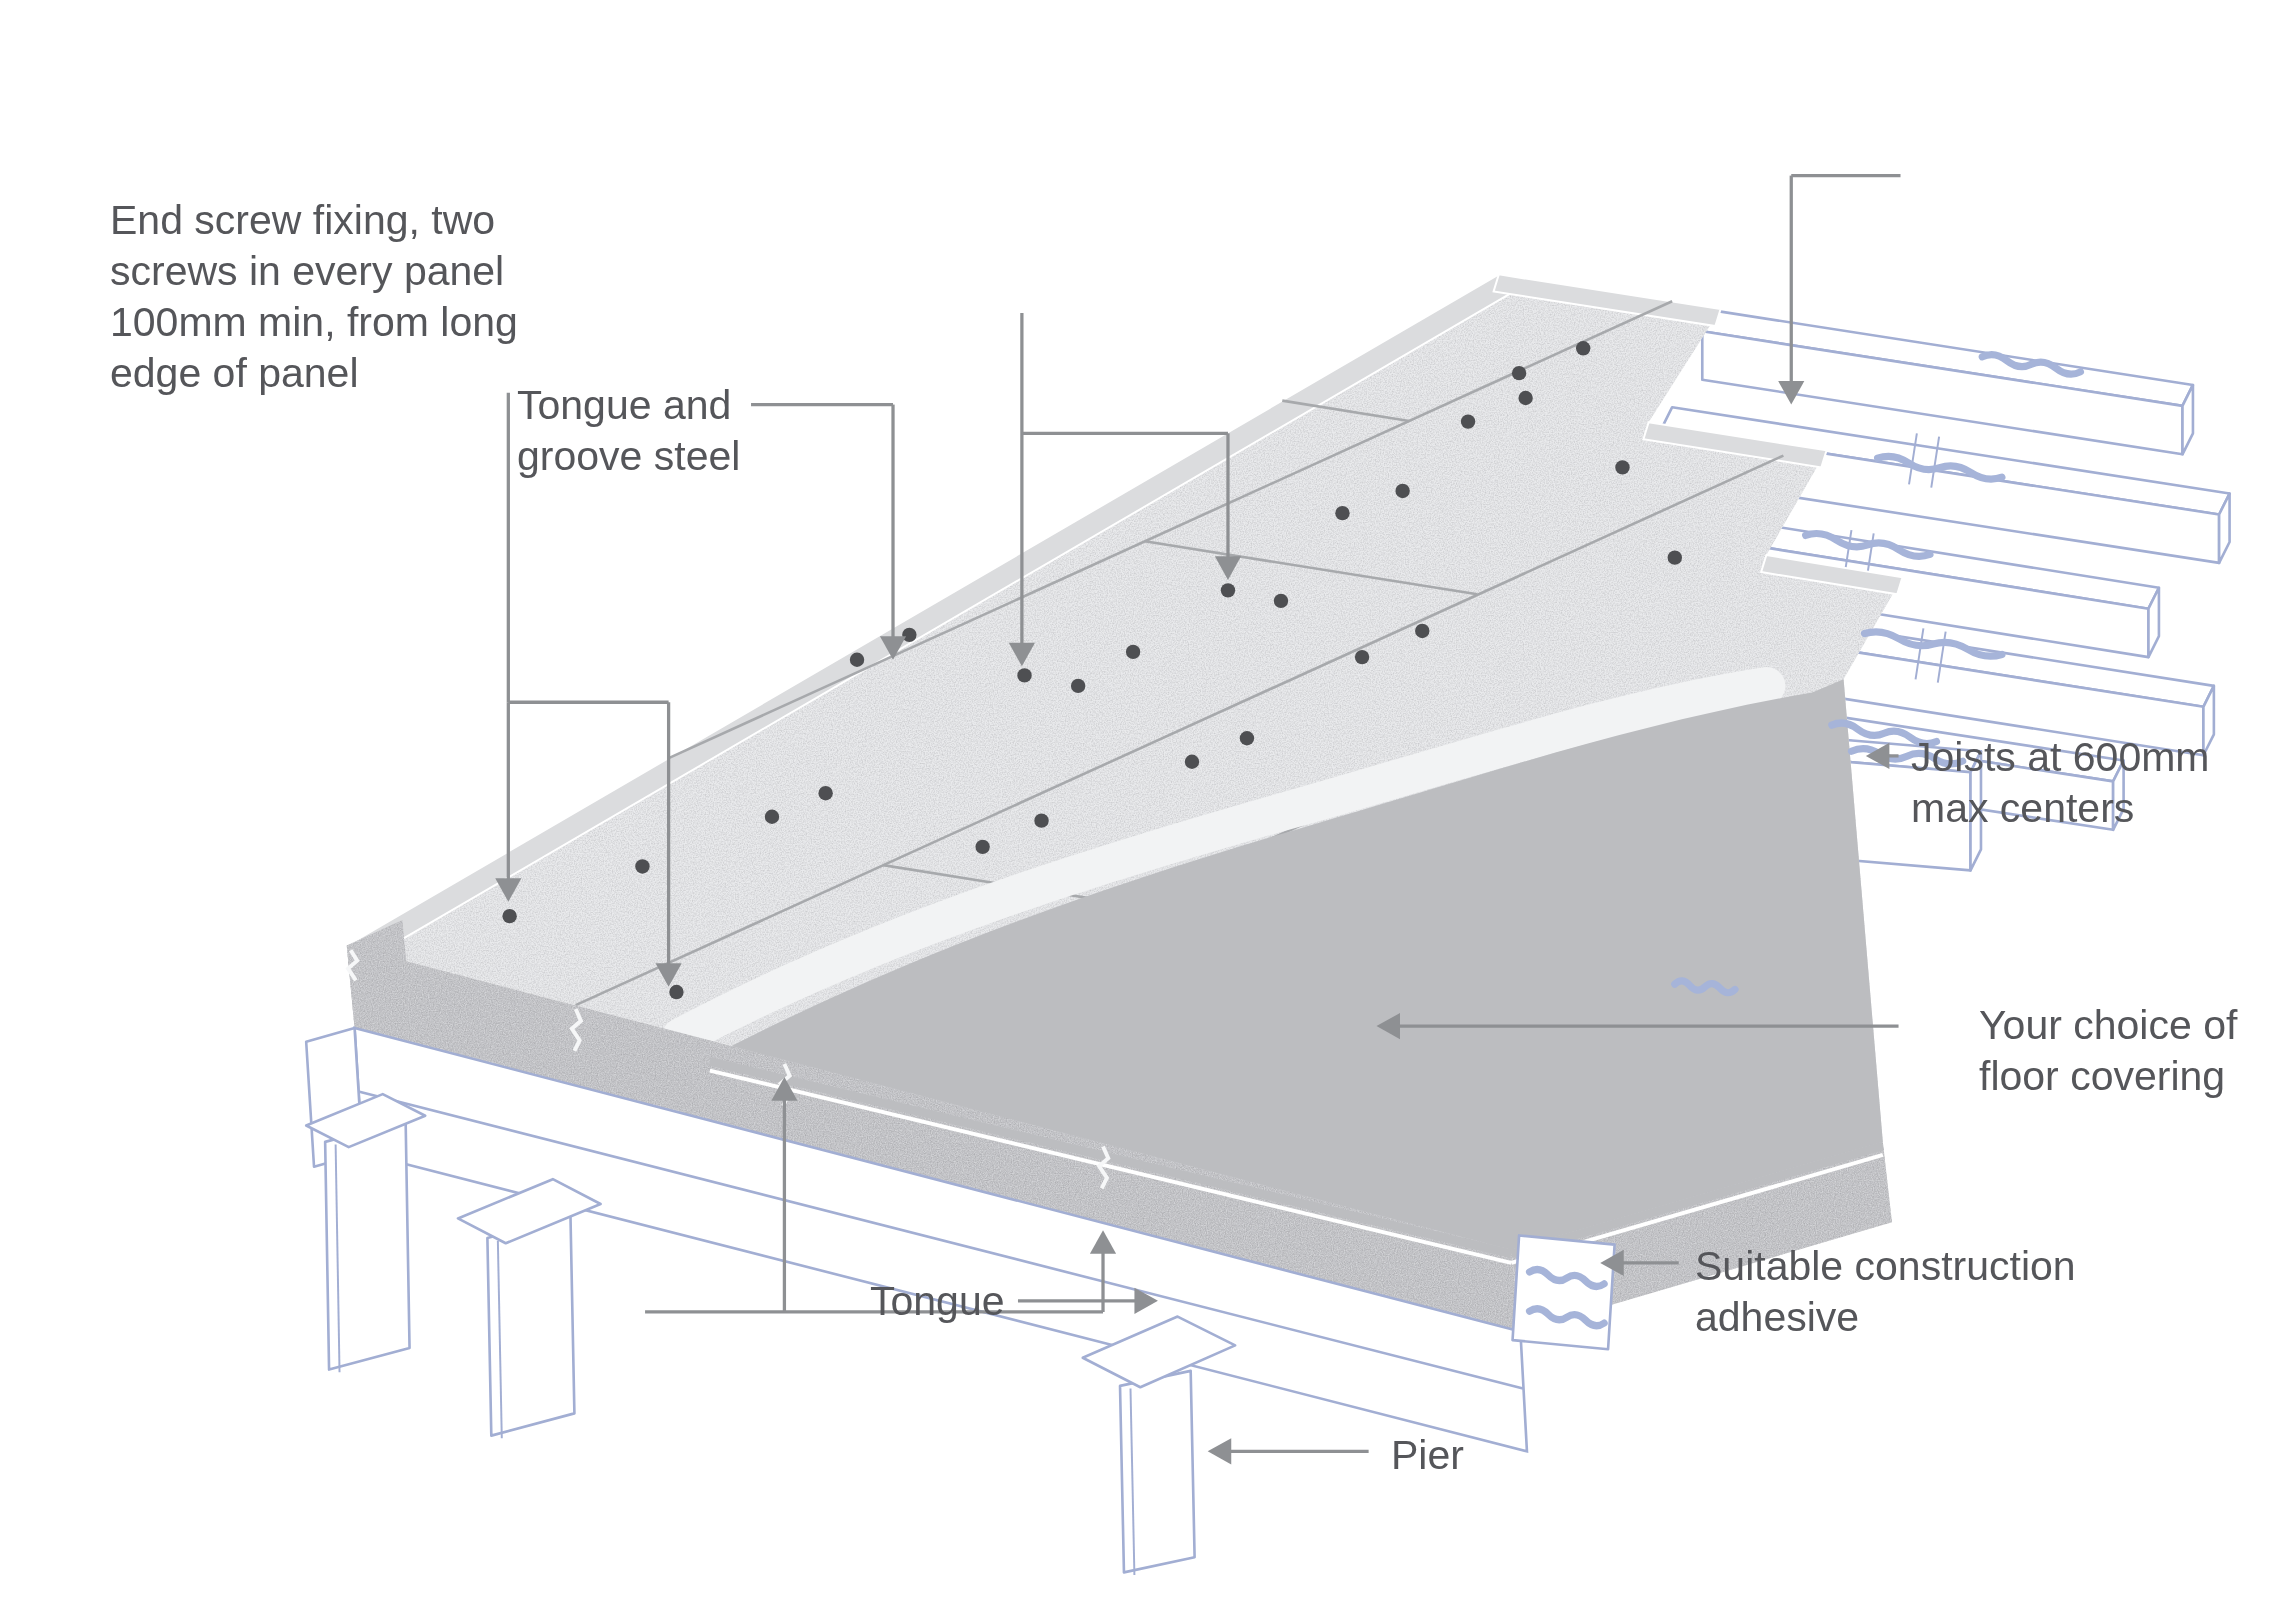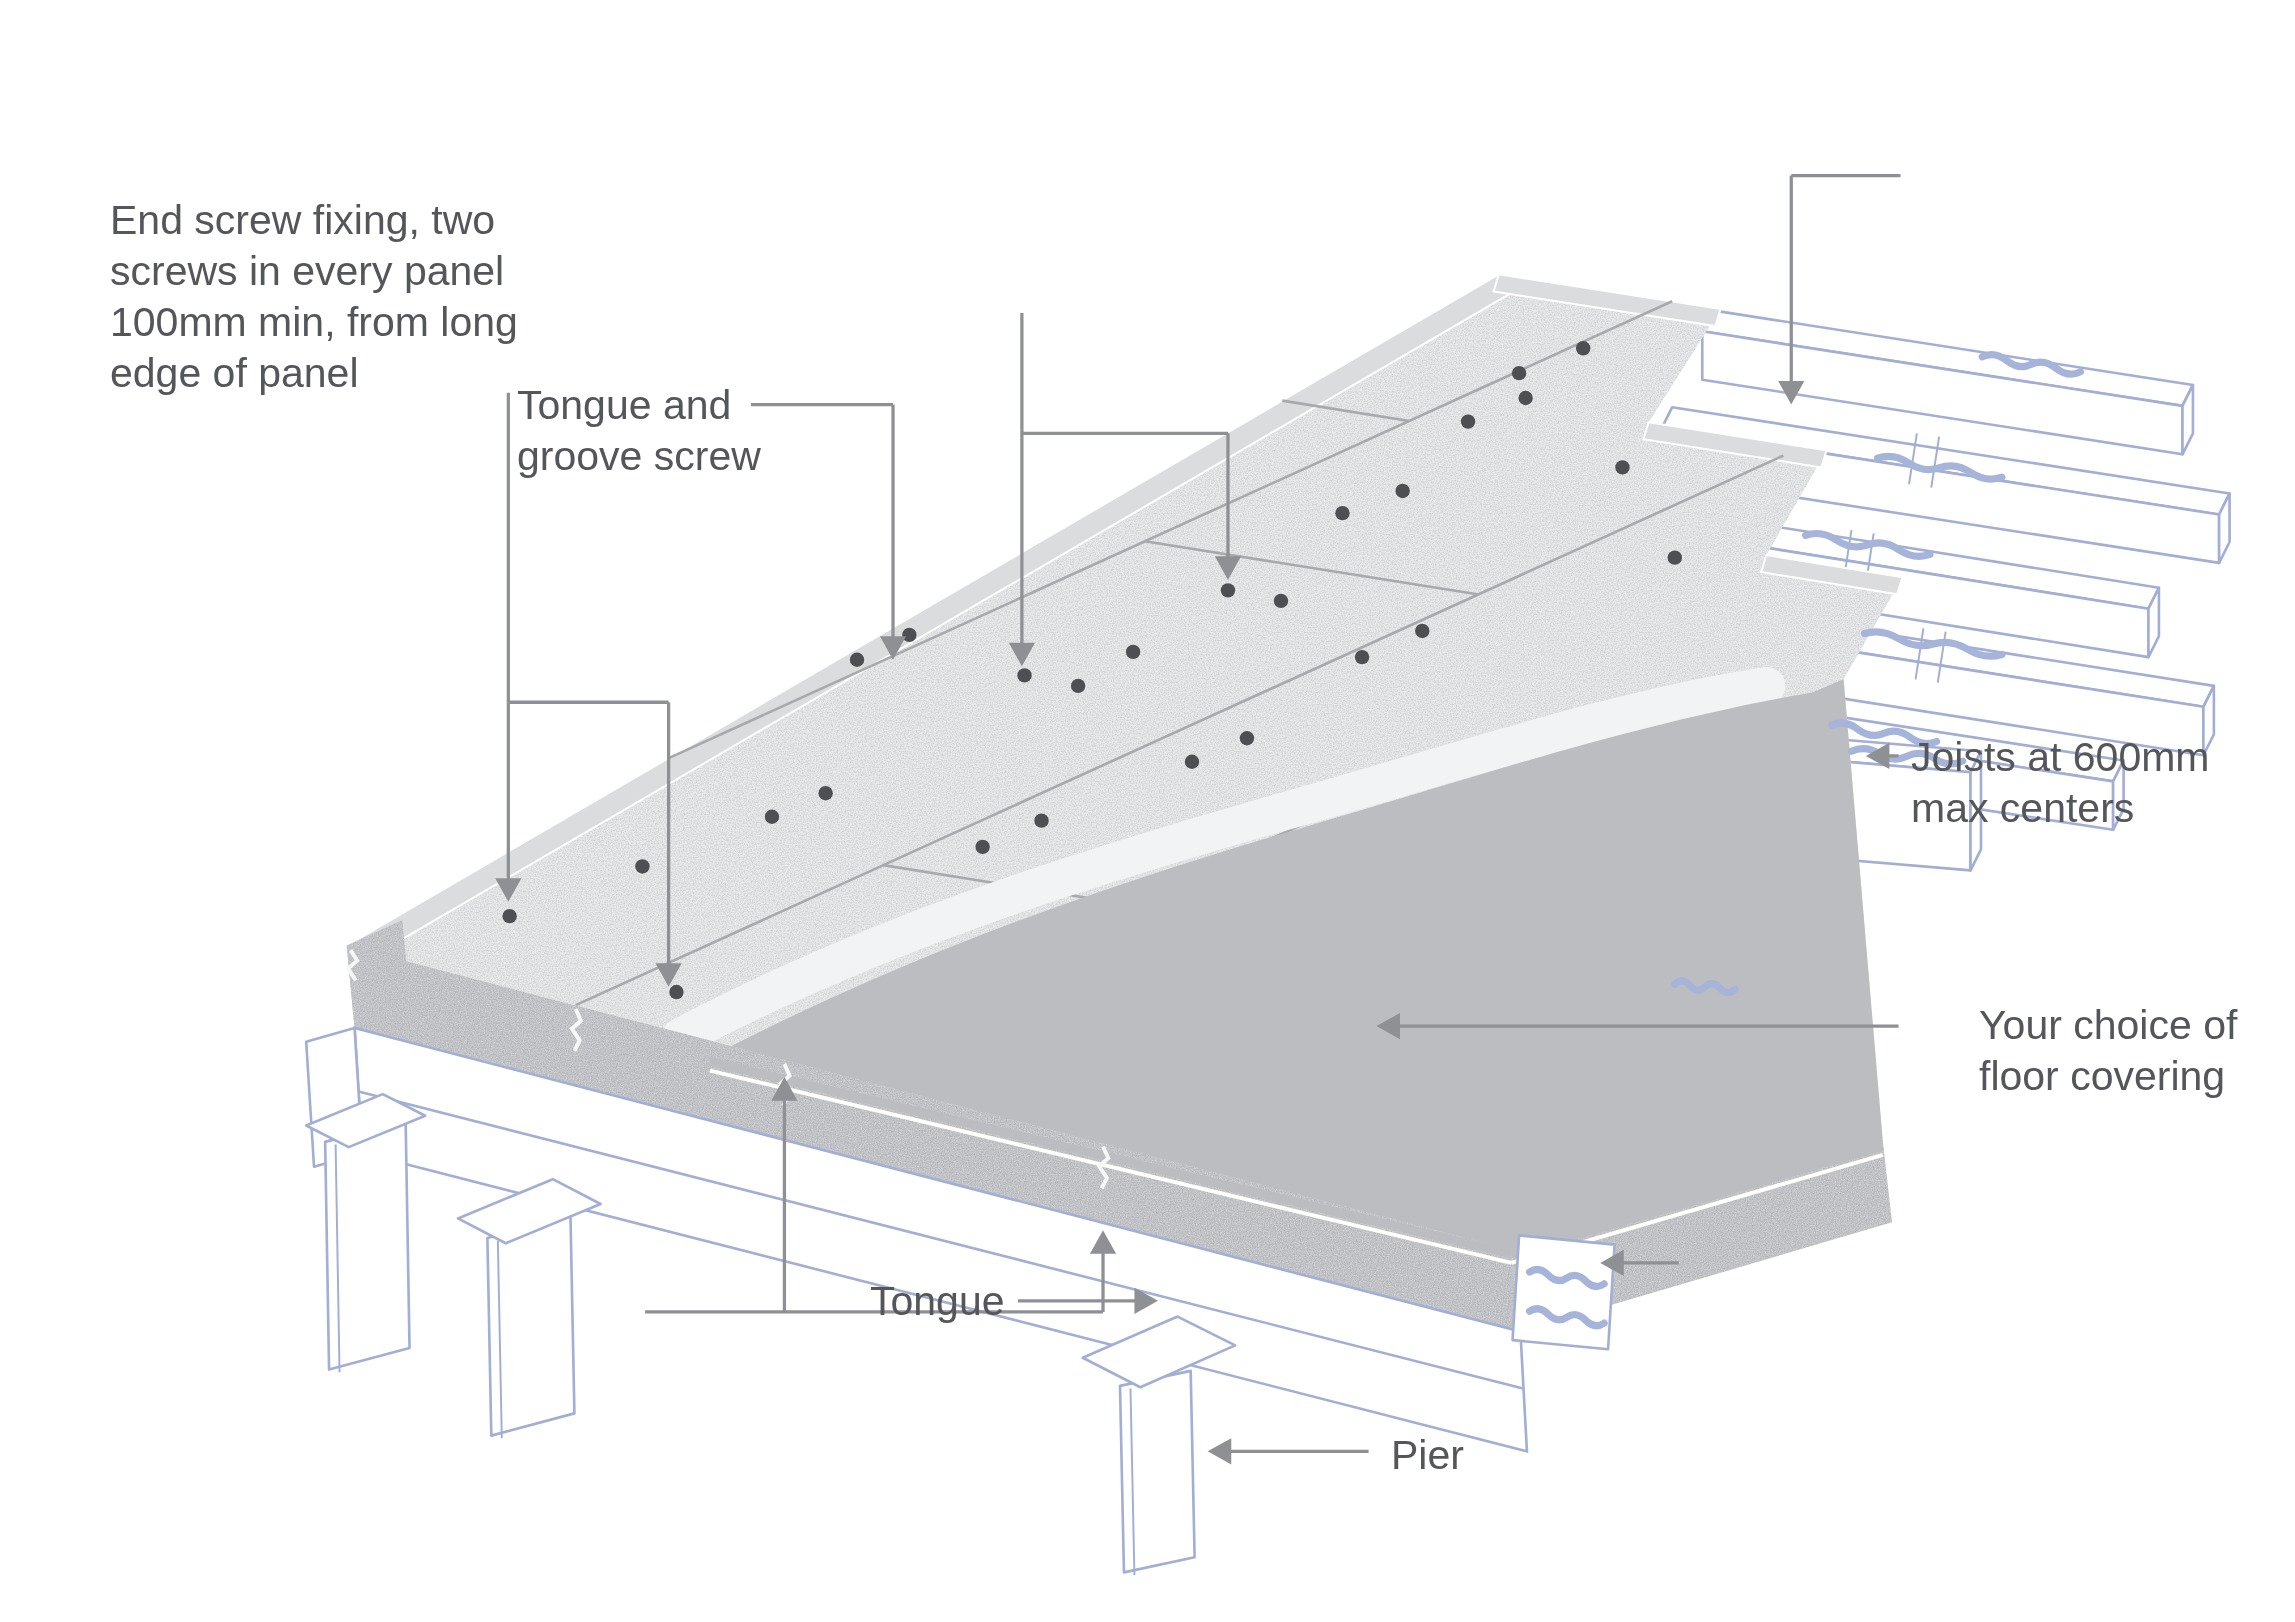--- a/index.html
+++ b/index.html
@@ -164,21 +164,23 @@
       <path d="M2482,1910L2482,1950L2446,1930Z" fill="#8e9093"></path>
       <path d="M2092,2218L1878,2218" fill="none" stroke="#8e9093" stroke-width="5"></path>
       <path d="M1882,2198L1882,2238L1846,2218Z" fill="#8e9093"></path>
     </svg>
 
   <div class="lbl" style="left: 110px; top: 195px;">End screw fixing, two
 screws in every panel
 100mm min, from long
 edge of panel</div>
   <div class="lbl" style="left: 517px; top: 380px;">Tongue and
-groove screw</div>
+groove steel</div>
   <div class="lbl" style="left: 1911px; top: 732px;">Joists at 600mm
 max centers</div>
   <div class="lbl" style="left: 1979px; top: 1000px;">Your choice of
 floor covering</div>
   <div class="lbl" style="left: 870px; top: 1276px;">Tongue</div>
+  <div class="lbl" style="left: 1695px; top: 1241px;">Suitable construction
+adhesive</div>
   <div class="lbl" style="left: 1391px; top: 1430px;">Pier</div>
 </div>
 
 
 </body></html>

